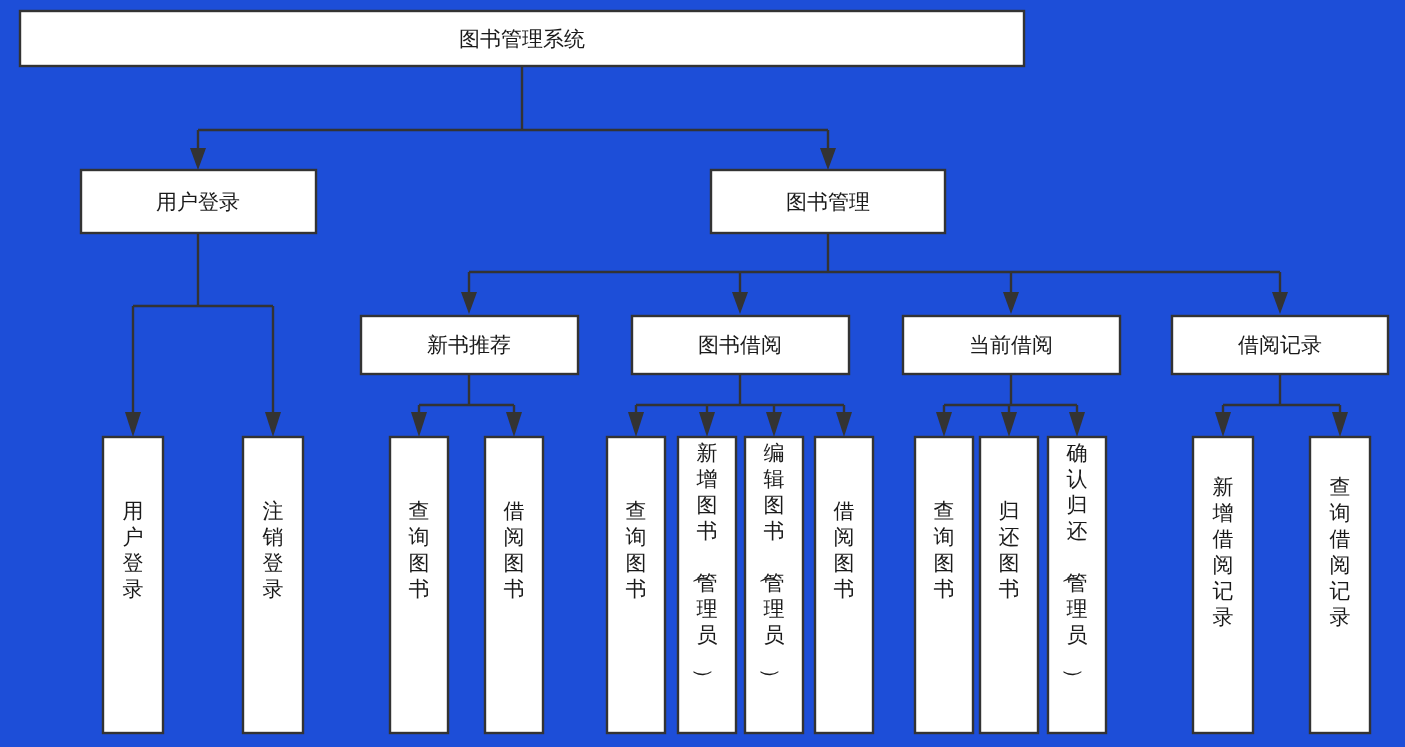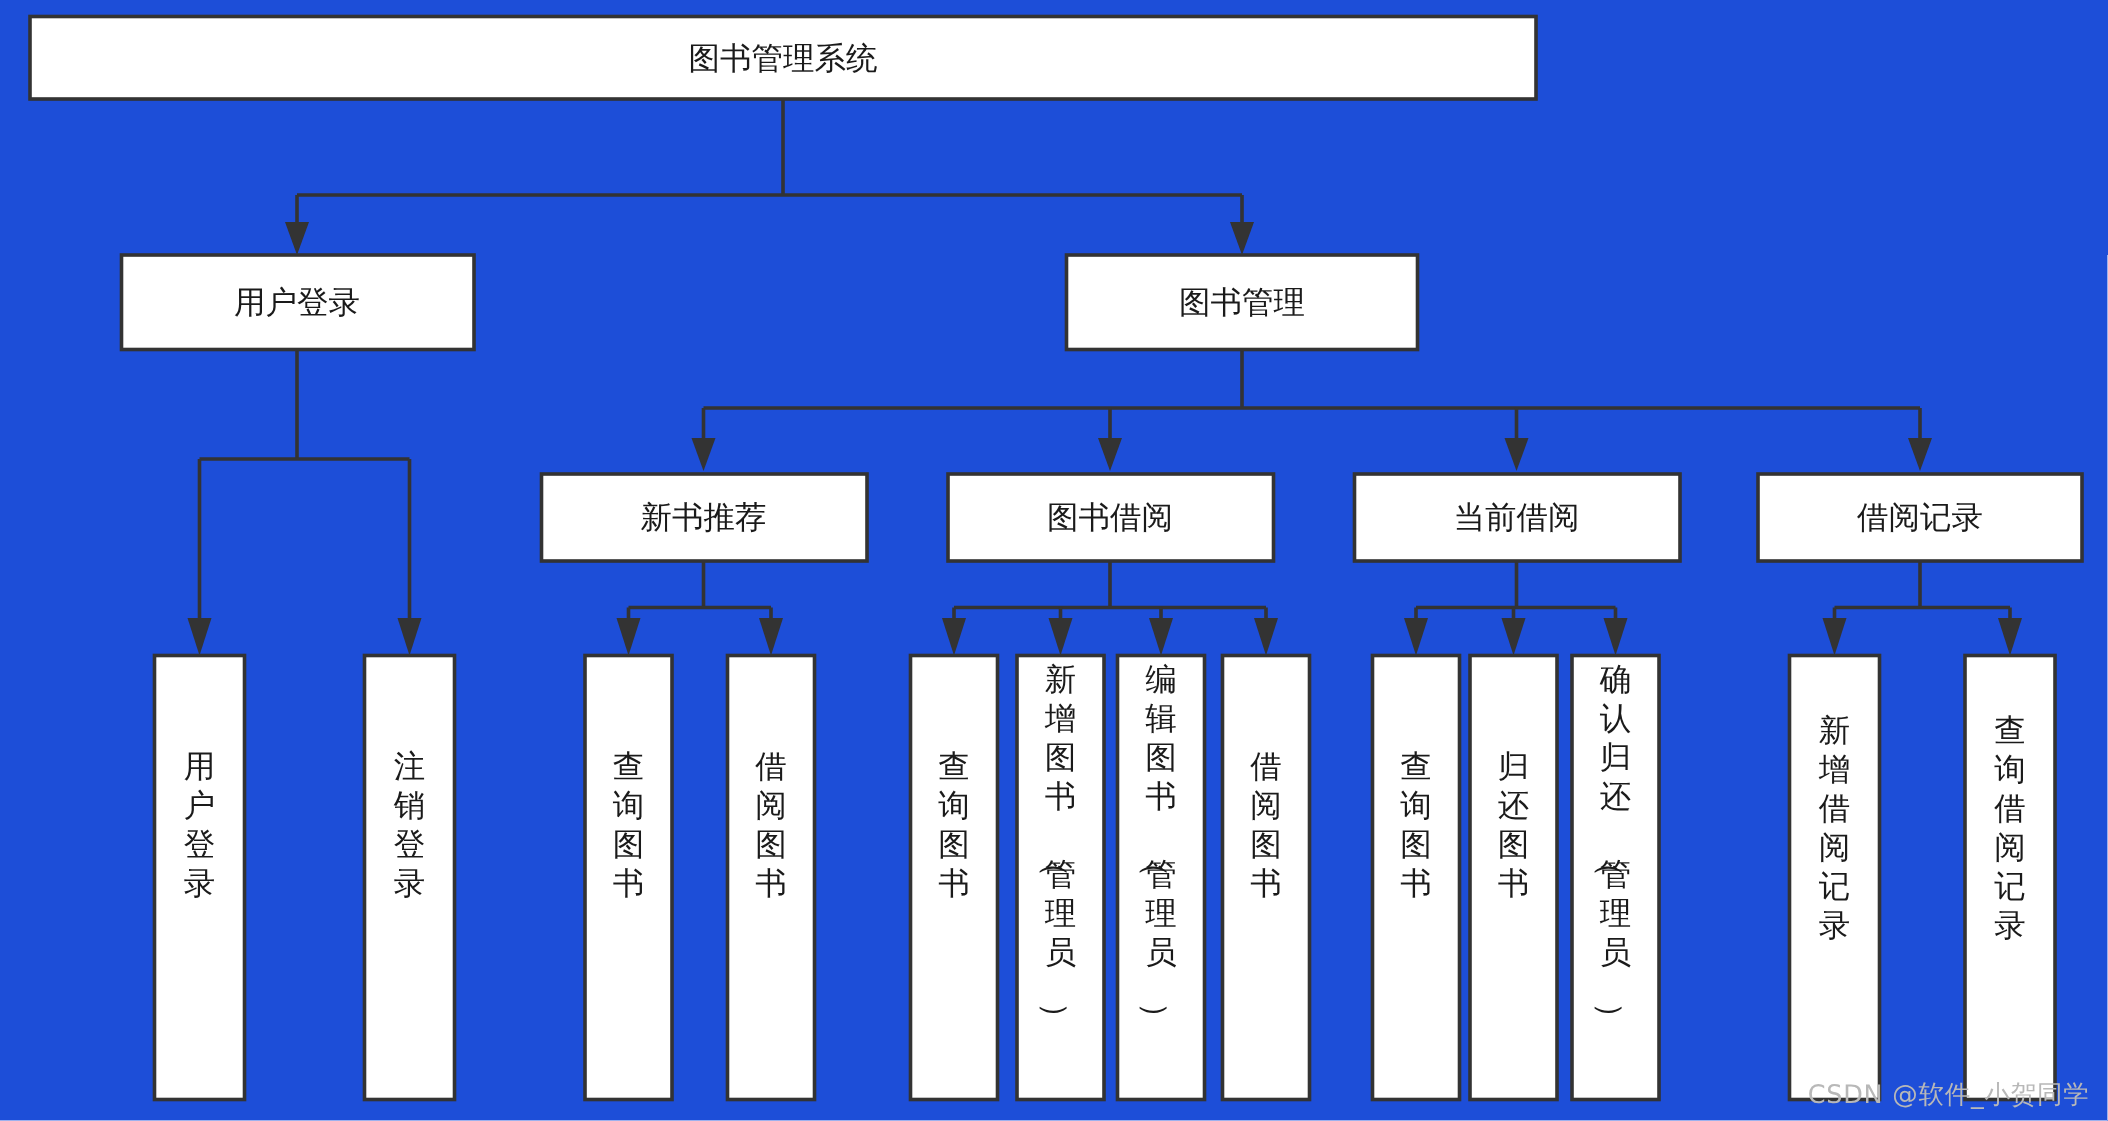--- a/index.html
+++ b/index.html
@@ -210,14 +210,13 @@
     <g>
       <rect class="node-box" x="1193" y="437" width="60" height="296"></rect>
       <text class="node-label-v" x="1223" y="494"><tspan x="1223" y="494">新</tspan><tspan x="1223" y="520">增</tspan><tspan x="1223" y="546">借</tspan><tspan x="1223" y="572">阅</tspan><tspan x="1223" y="598">记</tspan><tspan x="1223" y="624">录</tspan></text>
     </g>
     <g>
       <rect class="node-box" x="1310" y="437" width="60" height="296"></rect>
       <text class="node-label-v" x="1340" y="494"><tspan x="1340" y="494">查</tspan><tspan x="1340" y="520">询</tspan><tspan x="1340" y="546">借</tspan><tspan x="1340" y="572">阅</tspan><tspan x="1340" y="598">记</tspan><tspan x="1340" y="624">录</tspan></text>
     </g>
   </svg>
 
-  <div class="watermark">CSDN @软件_小贺同学</div>
 </div>
 
 </body></html>

